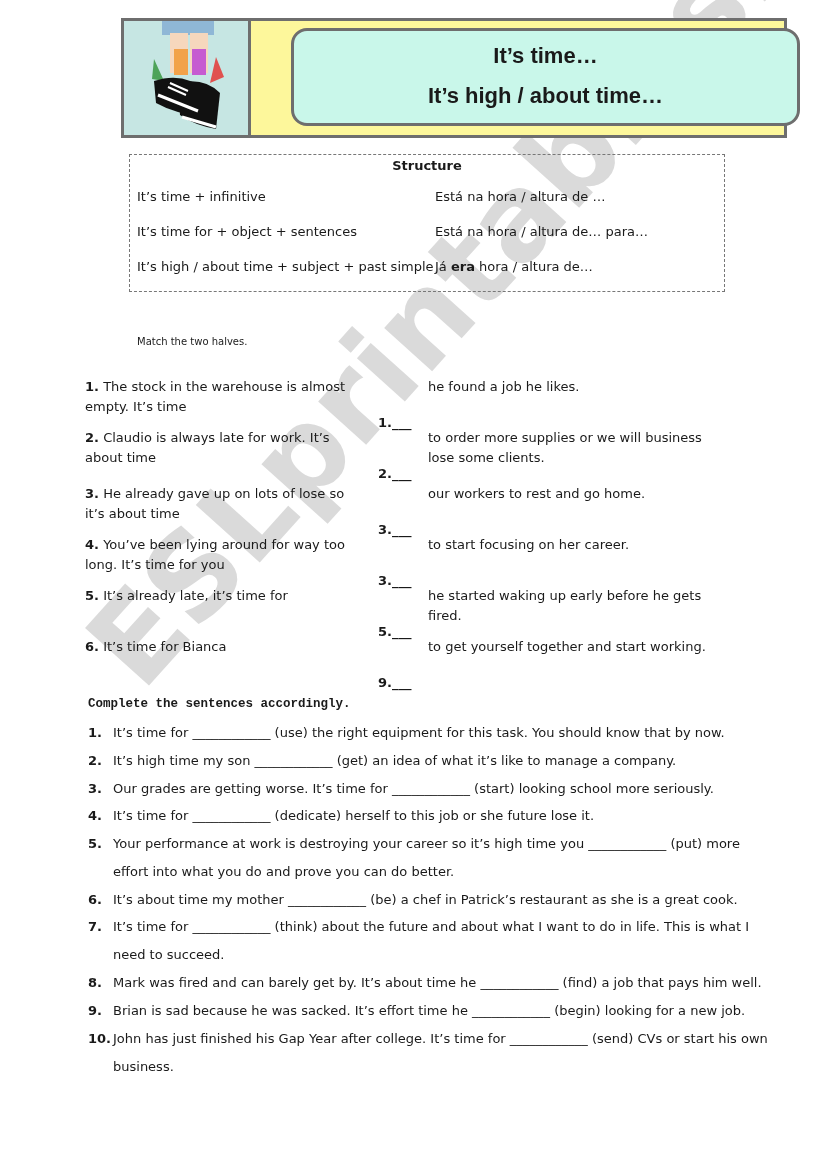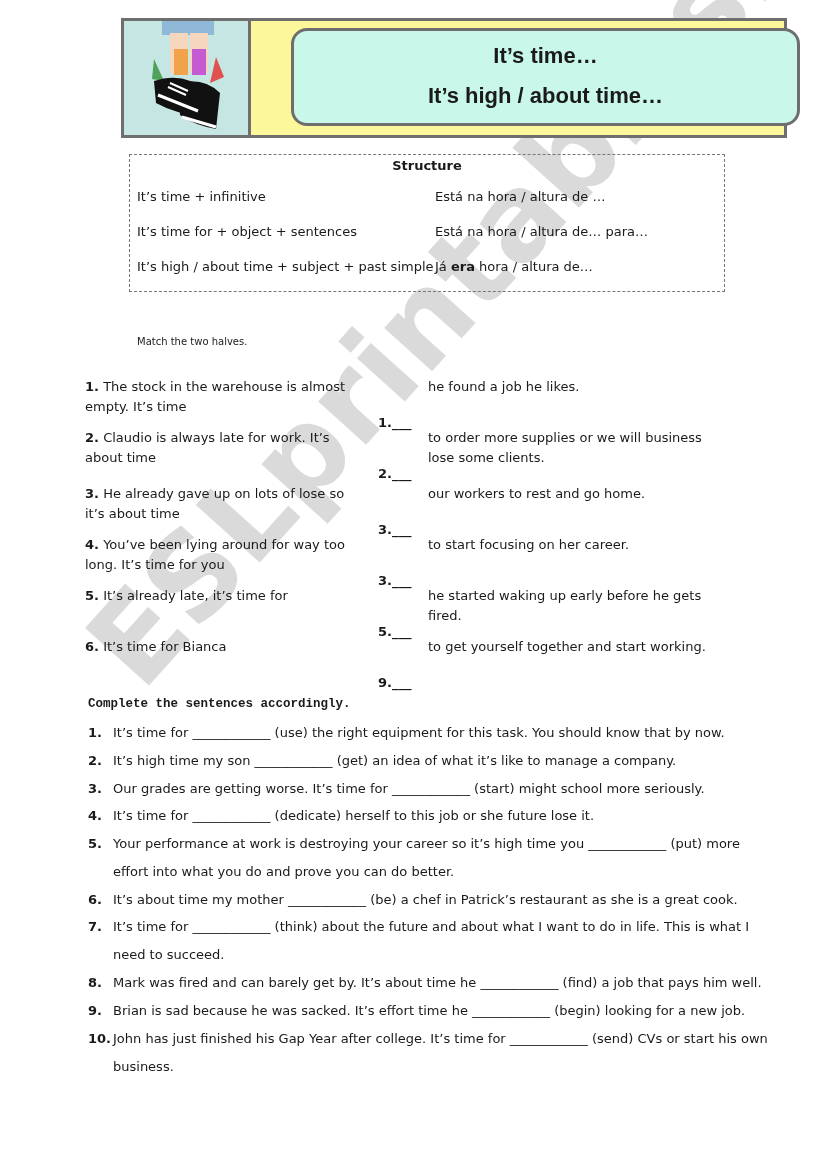--- a/index.html
+++ b/index.html
@@ -107,21 +107,21 @@
 <div class="cs" style="top:719px;">
     <span class="n">1.</span>
     <span class="txt">It’s time for ____________ (use) the right equipment for this task. You should know that by now.</span>
   </div>
 <div class="cs" style="top:747px;">
     <span class="n">2.</span>
     <span class="txt">It’s high time my son ____________ (get) an idea of what it’s like to manage a company.</span>
   </div>
 <div class="cs" style="top:775px;">
     <span class="n">3.</span>
-    <span class="txt">Our grades are getting worse. It’s time for ____________ (start) might school more seriously.</span>
+    <span class="txt">Our grades are getting worse. It’s time for ____________ (start) looking school more seriously.</span>
   </div>
 <div class="cs" style="top:802px;">
     <span class="n">4.</span>
     <span class="txt">It’s time for ____________ (dedicate) herself to this job or she future lose it.</span>
   </div>
 <div class="cs" style="top:830px;">
     <span class="n">5.</span>
     <span class="txt">Your performance at work is destroying your career so it’s high time you ____________ (put) more effort into what you do and prove you can do better.</span>
   </div>
 <div class="cs" style="top:886px;">

